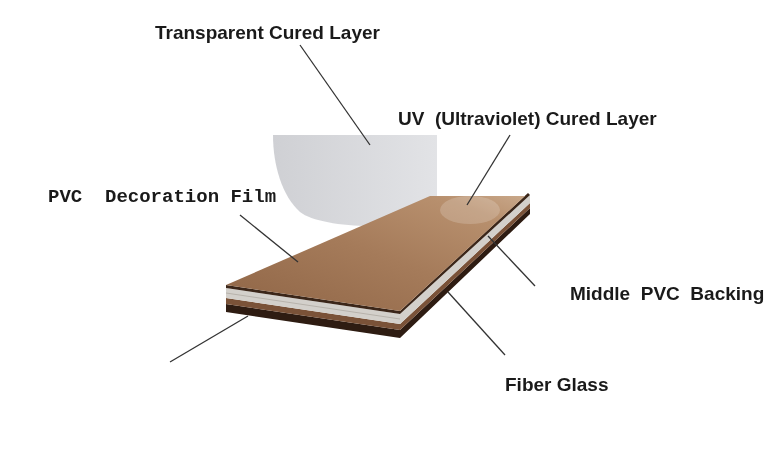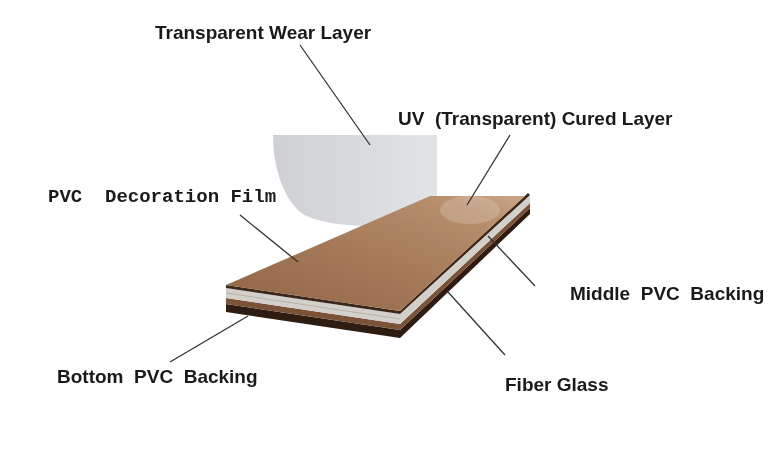--- a/index.html
+++ b/index.html
@@ -43,19 +43,18 @@
     <g stroke="#333333" stroke-width="1.3">
       <line x1="300" y1="45" x2="370" y2="145"></line>
       <line x1="510" y1="135" x2="467" y2="205"></line>
       <line x1="240" y1="215" x2="298" y2="262"></line>
       <line x1="488" y1="236" x2="535" y2="286"></line>
       <line x1="448" y1="292" x2="505" y2="355"></line>
       <line x1="248" y1="316" x2="170" y2="362"></line>
     </g>
   </svg>
 
-  <div class="label" style="left:155px; top:22px;">Transparent Wear Layer</div>
-  <div class="label" style="left:398px; top:108px;">UV  (Transparent) Cured Layer</div>
+  <div class="label" style="left:155px; top:22px;">Transparent Cured Layer</div>
+  <div class="label" style="left:398px; top:108px;">UV  (Ultraviolet) Cured Layer</div>
   <div class="label" style="left:48px; top:186px;font-family:Liberation Mono, monospace;">PVC  Decoration Film</div>
   <div class="label" style="left:570px; top:283px;">Middle  PVC  Backing</div>
   <div class="label" style="left:505px; top:374px;">Fiber Glass</div>
-  <div class="label" style="left:57px; top:366px;">Bottom  PVC  Backing</div>
 </div>
 
 </body></html>

